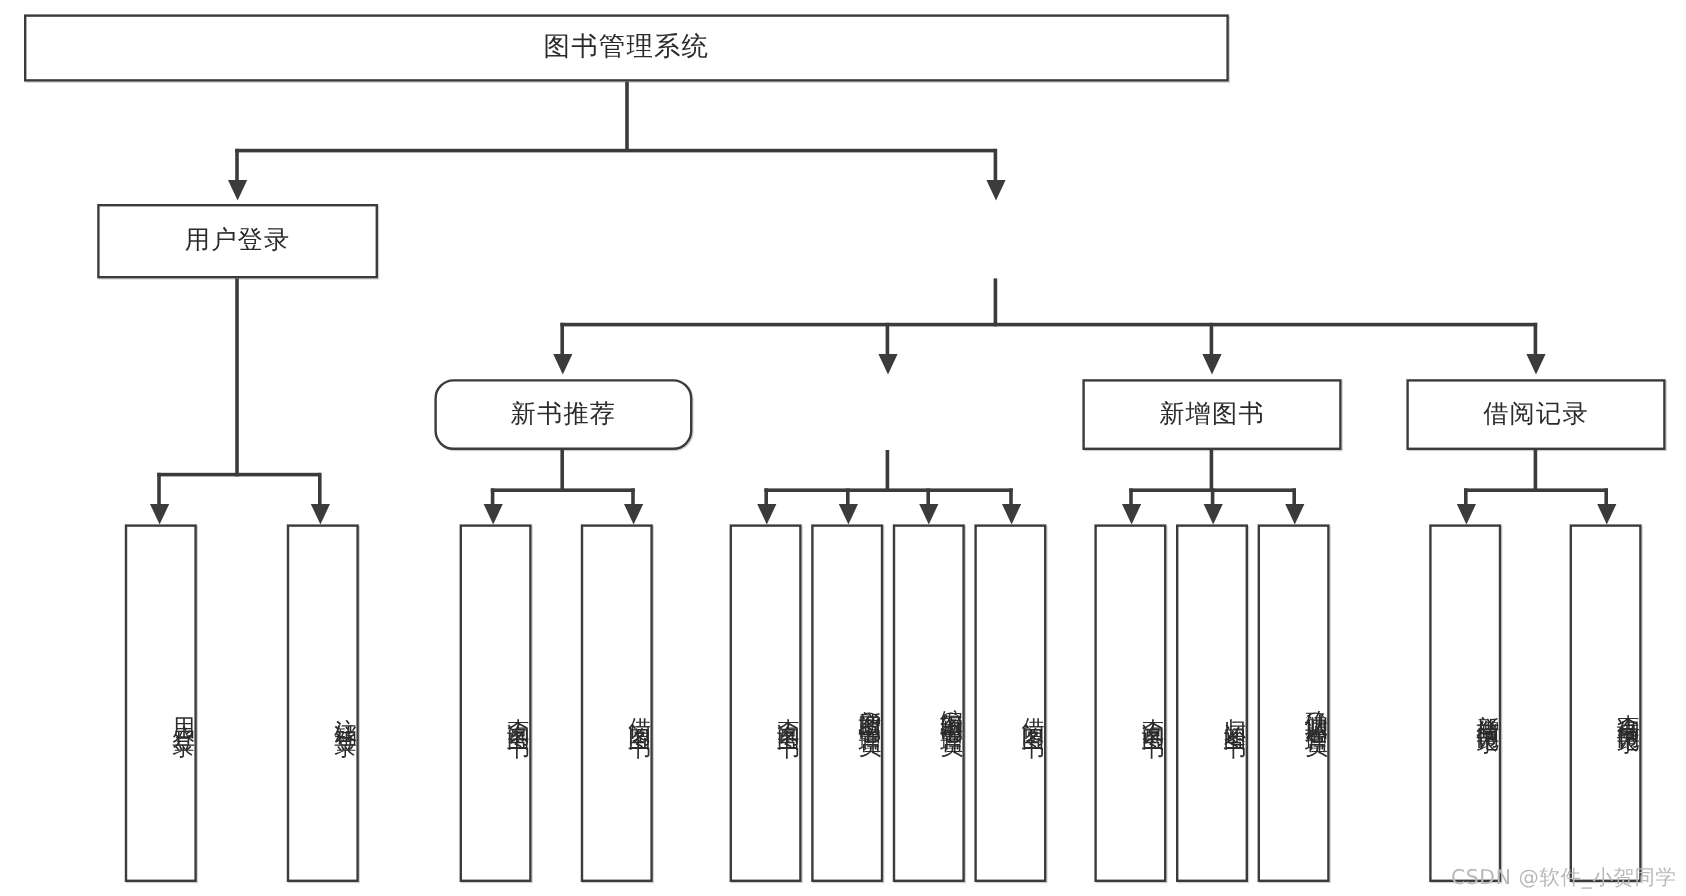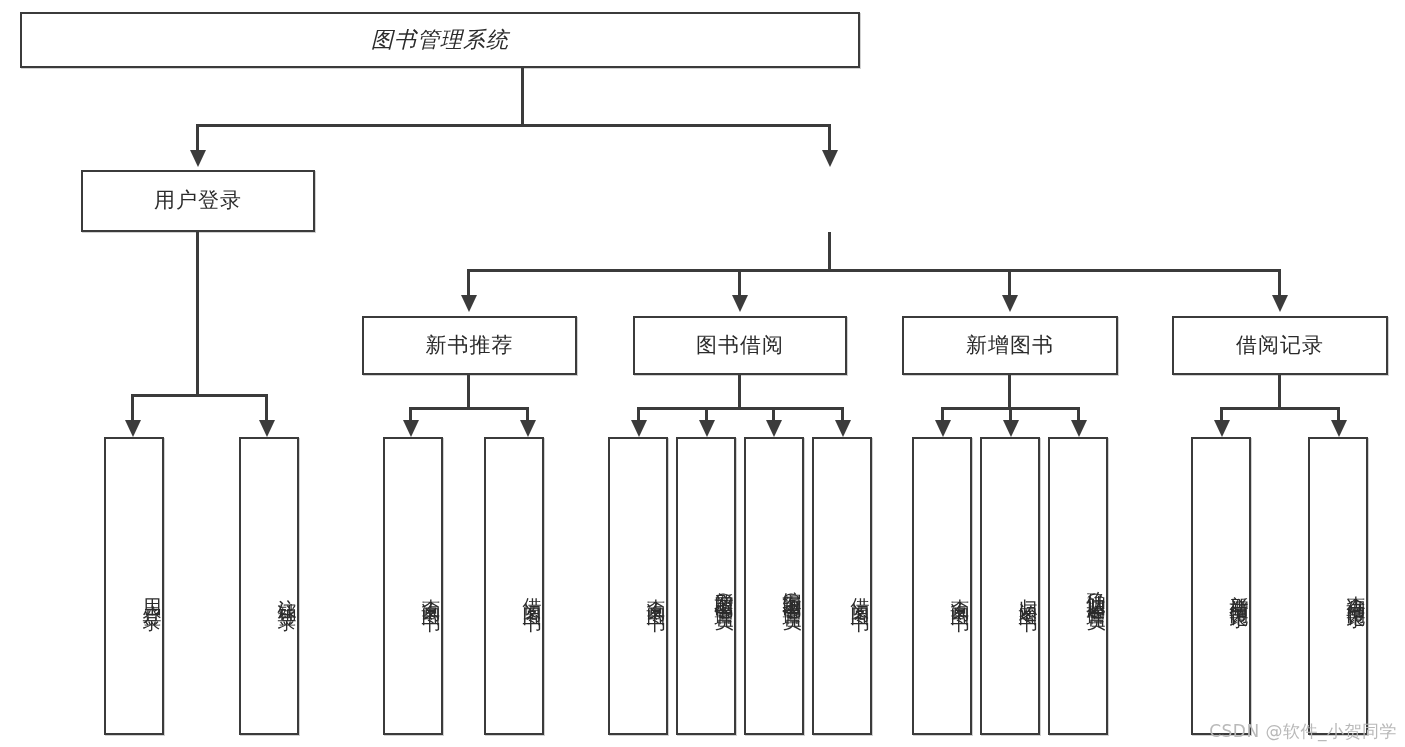--- a/index.html
+++ b/index.html
@@ -73,21 +73,21 @@
     color: #b9b9b9;
     white-space: nowrap;
     letter-spacing: 0.5px;
   }
 </style>
 </head>
 <body>
 
 <div id="canvas">
 
-  <div class="node h root" style="left:20px; top:12px; width:840px; height:56px;font-style:italic;">
+  <div class="node h root" style="left:20px; top:12px; width:1004px; height:56px;">
     <span>图书管理系统</span>
   </div>
 
   <div class="edge vline" style="left:521px; top:68px; height:57px;"></div>
   <div class="edge hline" style="left:196px; top:124px; width:634px;"></div>
   <div class="edge vline" style="left:196px; top:124px; height:26px;"></div>
   <div class="arrow" style="left:190px; top:150px;"></div>
   <div class="edge vline" style="left:828px; top:124px; height:26px;"></div>
   <div class="arrow" style="left:822px; top:150px;"></div>
 
@@ -106,25 +106,22 @@
   <div class="edge hline" style="left:467px; top:269px; width:814px;"></div>
   <div class="edge vline" style="left:467px; top:269px; height:26px;"></div>
   <div class="arrow" style="left:461px; top:295px;"></div>
   <div class="edge vline" style="left:738px; top:269px; height:26px;"></div>
   <div class="arrow" style="left:732px; top:295px;"></div>
   <div class="edge vline" style="left:1008px; top:269px; height:26px;"></div>
   <div class="arrow" style="left:1002px; top:295px;"></div>
   <div class="edge vline" style="left:1278px; top:269px; height:26px;"></div>
   <div class="arrow" style="left:1272px; top:295px;"></div>
 
-  <div class="node h" style="left:362px; top:316px; width:215px; height:59px;">
+  <div class="node h" style="left:362px; top:316px; width:215px; height:59px;border-radius:16px;">
     <span>新书推荐</span>
-  </div>
-  <div class="node h" style="left:633px; top:316px; width:214px; height:59px;">
-    <span>图书借阅</span>
   </div>
   <div class="node h" style="left:902px; top:316px; width:216px; height:59px;">
     <span>新增图书</span>
   </div>
   <div class="node h" style="left:1172px; top:316px; width:216px; height:59px;">
     <span>借阅记录</span>
   </div>
 
   <div class="edge vline" style="left:467px; top:375px; height:35px;"></div>
   <div class="edge hline" style="left:409px; top:407px; width:120px;"></div>

